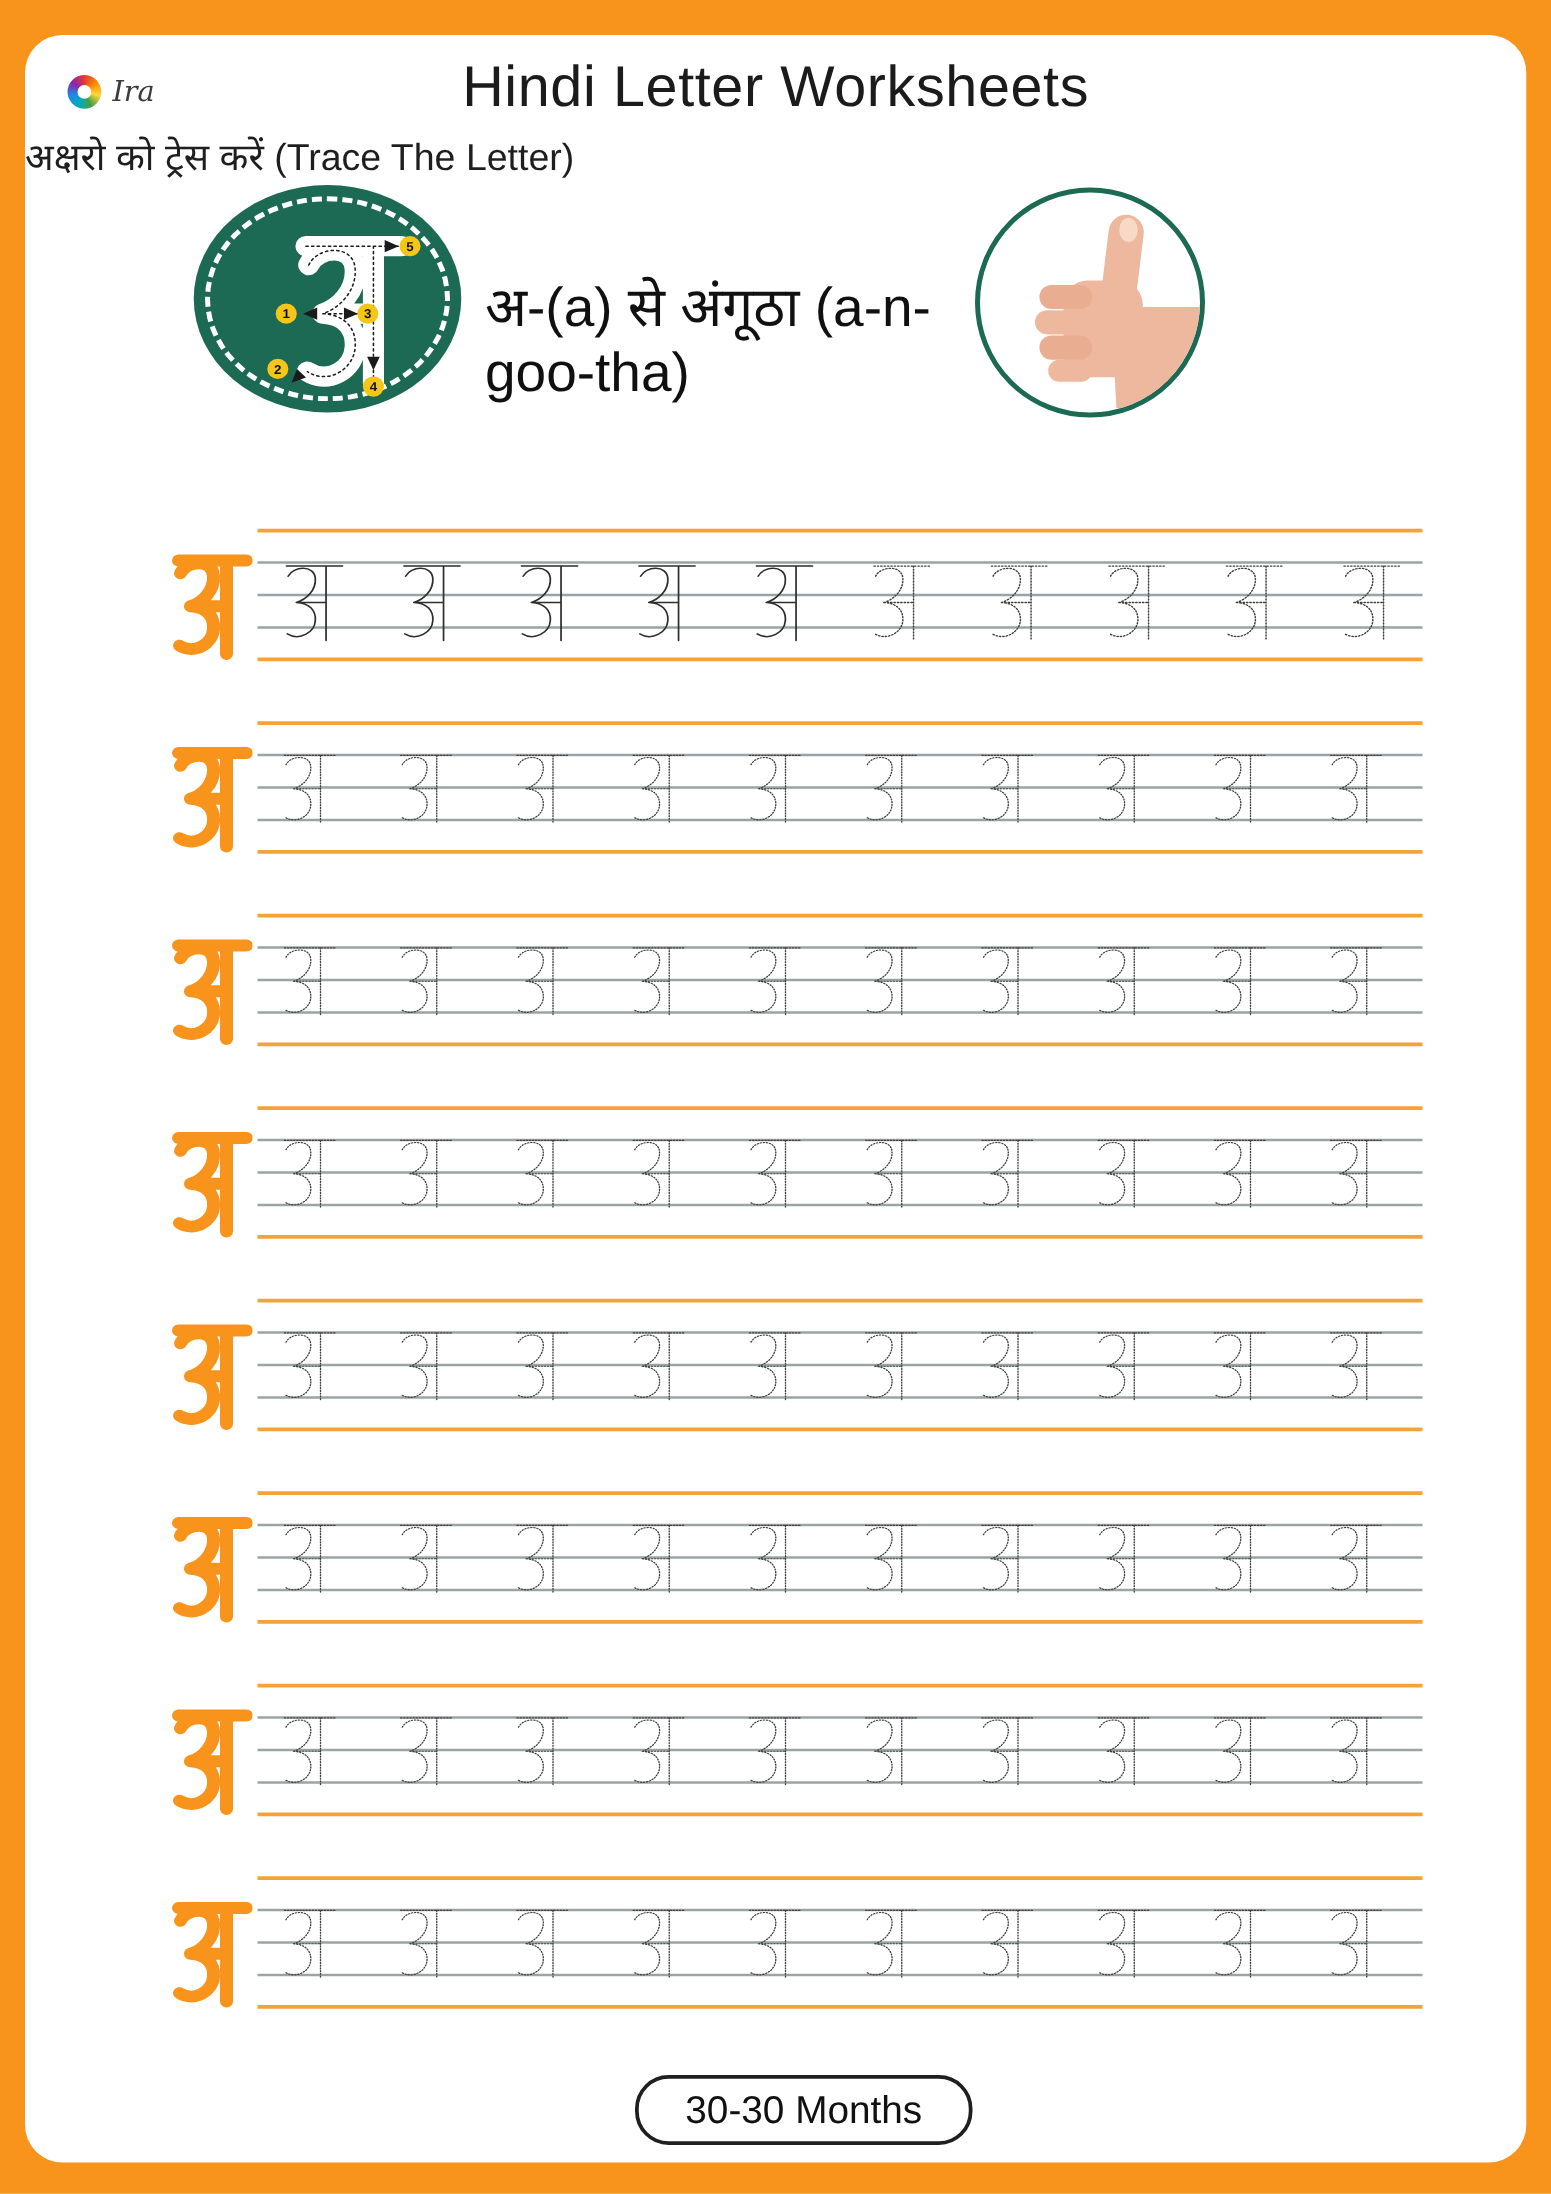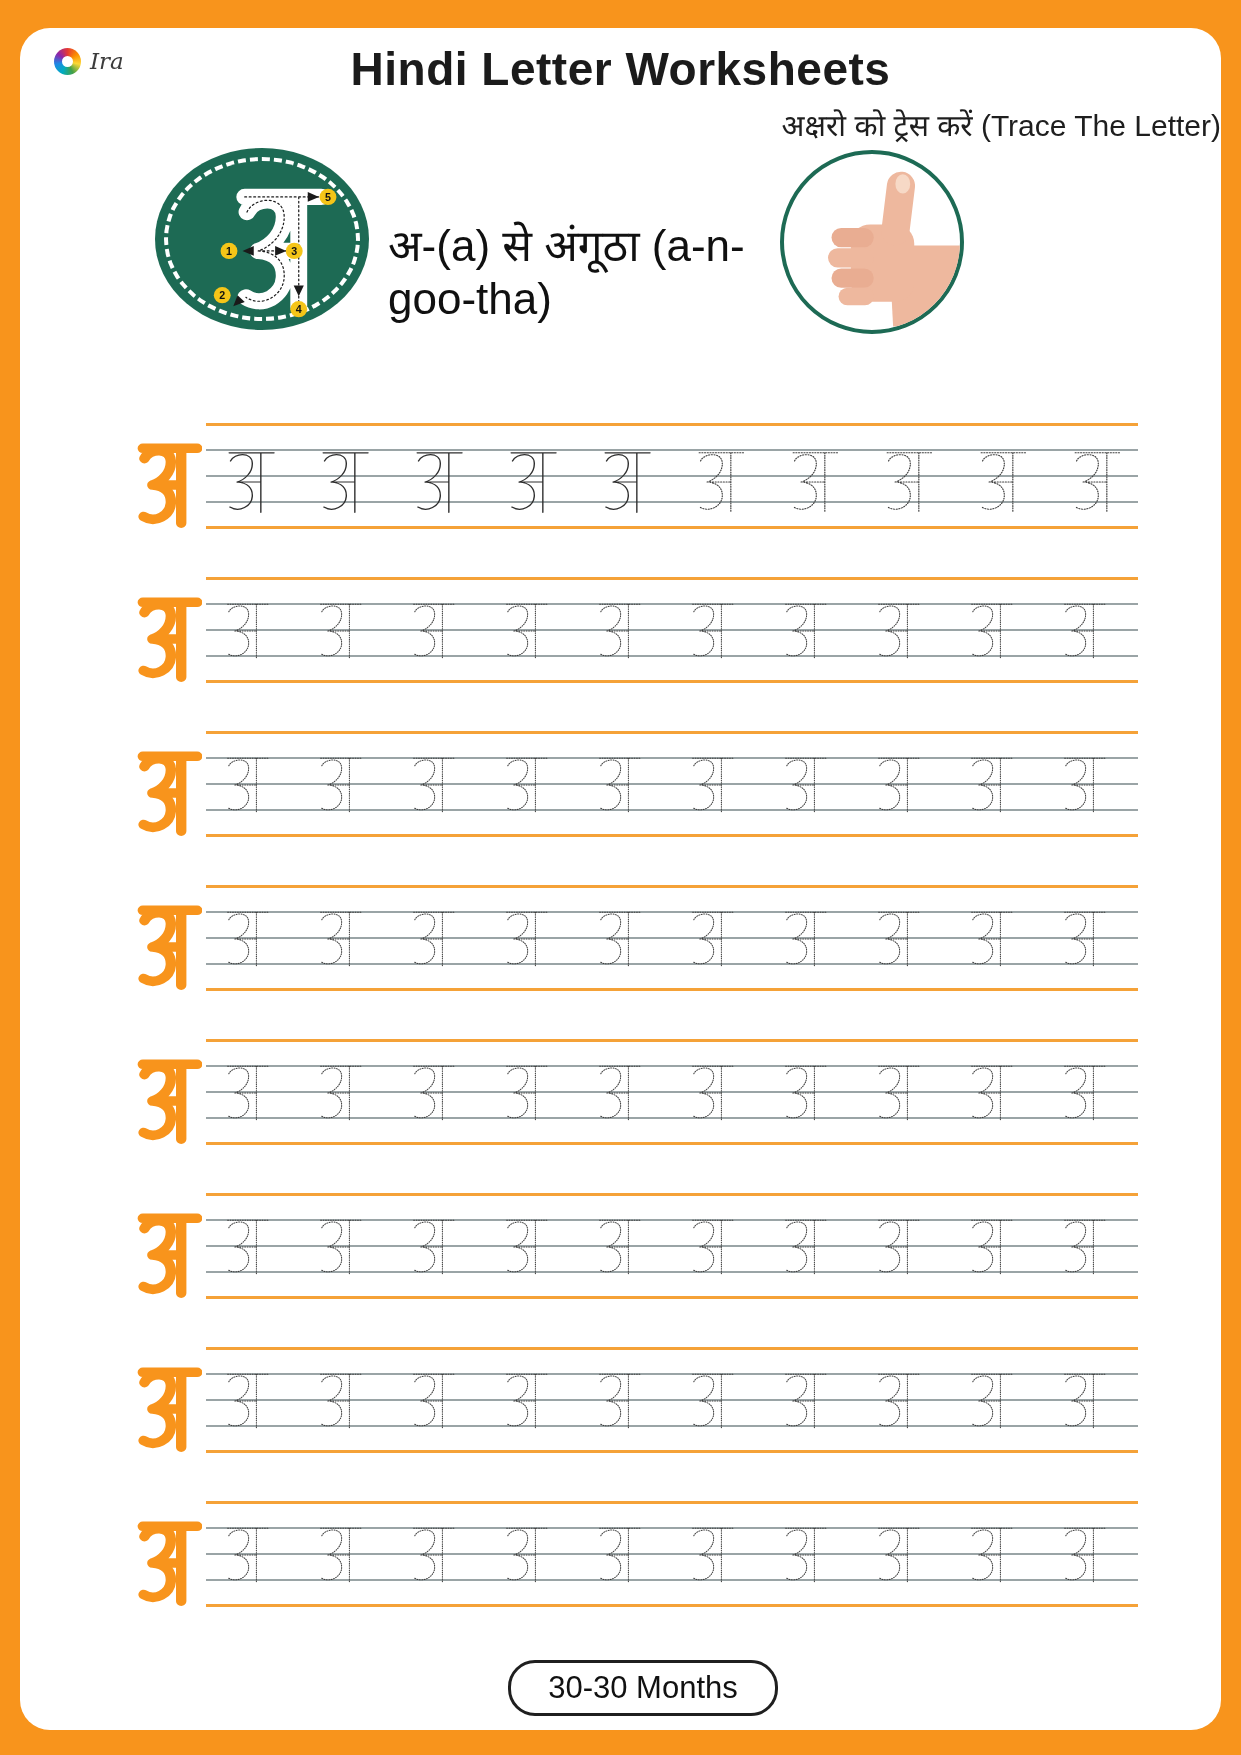--- a/index.html
+++ b/index.html
@@ -1,27 +1,27 @@
 <!DOCTYPE html>
 <html><head>
 <meta charset="utf-8">
 <style>
   html,body{margin:0;padding:0;}
   body{width:1241px;height:1755px;font-family:"Liberation Sans",sans-serif;}
   .page{position:absolute;left:0;top:0;width:1241px;height:1755px;background:#F8941C;overflow:hidden;}
   .sheet{position:absolute;left:20px;top:28px;right:20px;bottom:25px;background:#ffffff;border-radius:30px;}
 
   
-  .logo{position:absolute;left:34px;top:20px;display:flex;align-items:flex-start;gap:9px;}
+  .logo{position:absolute;left:34px;top:32px;display:flex;align-items:center;gap:9px;}
   .logo-mark{width:27px;height:27px;border-radius:50%;position:relative;
     background:conic-gradient(#e53935,#fb8c00,#fdd835,#43a047,#00acc1,#1e88e5,#8e24aa,#e53935);}
   .logo-mark::after{content:"";position:absolute;inset:8px;background:#fff;border-radius:50%;}
   .logo-text{font-family:"DejaVu Serif",serif;font-style:italic;font-size:23px;color:#3c3c3c;}
-  .title{position:absolute;left:0;right:0;top:14px;text-align:center;font-size:46px;font-weight:700;color:#1b1b1b;letter-spacing:.5px;}
-  .subtitle{position:absolute;left:0;right:0;top:76px;text-align:right;font-size:30px;color:#1e1e1e;margin-left:38px;}
+  .title{position:absolute;left:0;right:0;top:14px;text-align:center;font-size:46px;font-weight:400;color:#1b1b1b;letter-spacing:.5px;}
+  .subtitle{position:absolute;left:0;right:0;top:76px;text-align:left;font-size:30px;color:#1e1e1e;}
 
   
   .hero-circle{position:absolute;left:135px;top:120px;width:214px;height:182px;border-radius:50%;background:#1D6A54;}
   .hero-dashes{position:absolute;inset:9px;border:4px dashed #ffffff;border-radius:50%;}
   .hero-letter{position:absolute;left:56px;top:36px;width:126px;height:136px;}
   .phonetic{position:absolute;left:368px;top:186px;width:430px;font-size:44px;color:#101010;}
   .thumb-circle{position:absolute;left:760px;top:122px;width:176px;height:176px;border-radius:50%;
     background:#fff;border:4px solid #1D6A54;overflow:hidden;}
   .thumb-circle svg{position:absolute;left:0;top:0;width:100%;height:100%;}
 

